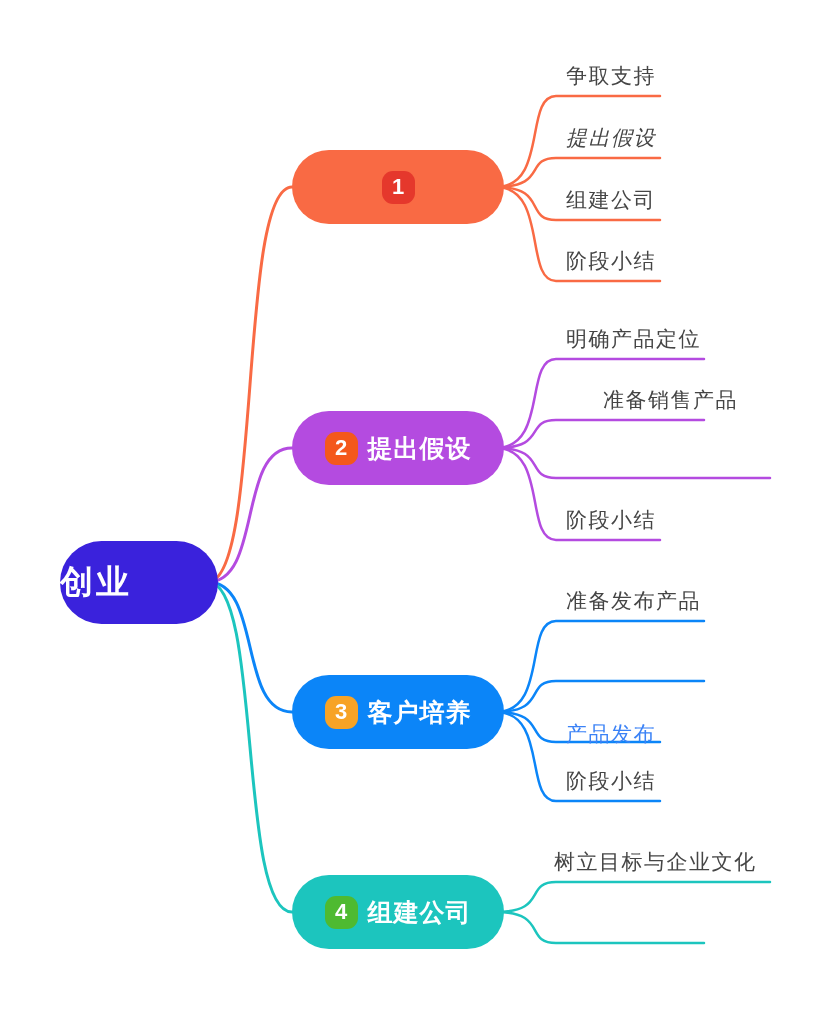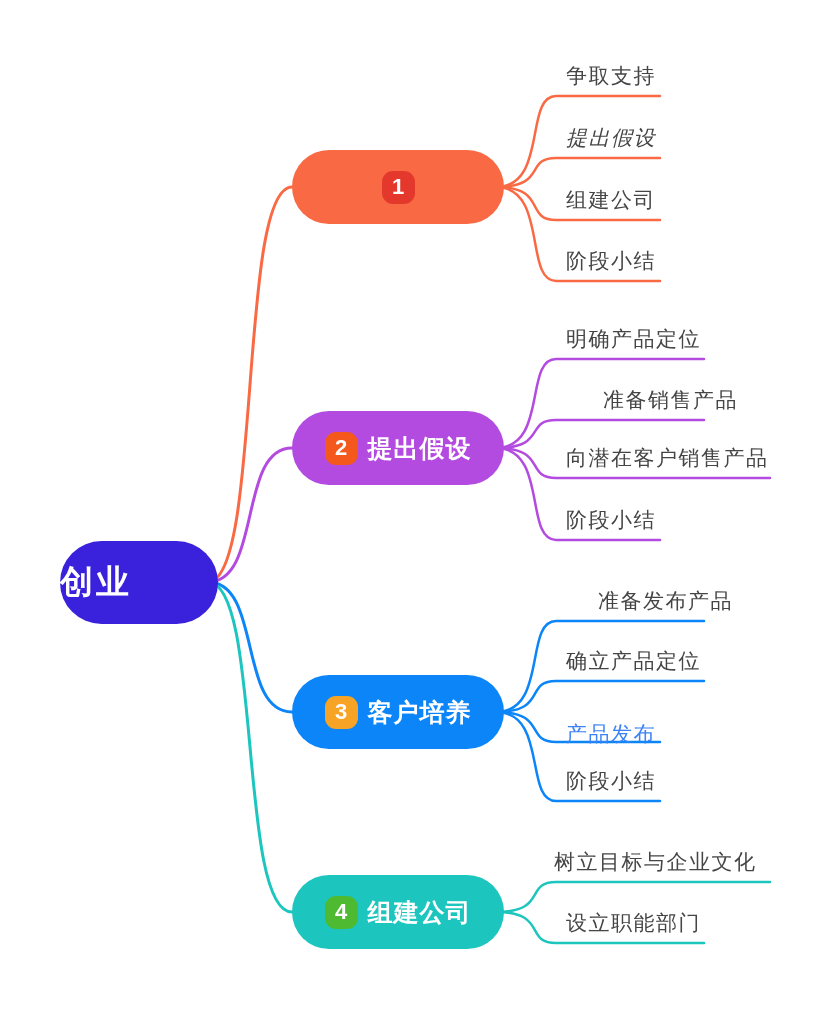--- a/index.html
+++ b/index.html
@@ -114,30 +114,27 @@
       <div class="leaf-node" style="left: 566px; top: 60px; color: rgb(69, 69, 69);">争取支持</div>
       <div class="leaf-node" style="left: 566px; top: 122px; color: rgb(69, 69, 69); font-style: italic;">提出假设</div>
       <div class="leaf-node" style="left: 566px; top: 184px; color: rgb(69, 69, 69);">组建公司</div>
       <div class="leaf-node" style="left: 566px; top: 245px; color: rgb(69, 69, 69);">阶段小结</div>
       <div class="branch-node" style="top: 411px; background: rgb(180, 75, 224);">
         <span class="branch-badge" style="background: rgb(244, 88, 28);">2</span>
         <span class="branch-label">提出假设</span>
       </div>
       <div class="leaf-node" style="left: 566px; top: 323px; color: rgb(69, 69, 69);">明确产品定位</div>
       <div class="leaf-node" style="left: 566px; top: 384px; color: rgb(69, 69, 69); margin-left: 37px;">准备销售产品</div>
-      <div class="leaf-node" style="left: 566px; top: 442px; color: rgb(69, 69, 69);">向潜在客户销售产品</div>
       <div class="leaf-node" style="left: 566px; top: 504px; color: rgb(69, 69, 69);">阶段小结</div>
       <div class="branch-node" style="top: 675px; background: rgb(11, 133, 248);">
         <span class="branch-badge" style="background: rgb(247, 163, 37);">3</span>
         <span class="branch-label">客户培养</span>
       </div>
-      <div class="leaf-node" style="left: 566px; top: 585px; color: rgb(69, 69, 69); margin-left: 32px;">准备发布产品</div>
-      <div class="leaf-node" style="left: 566px; top: 645px; color: rgb(69, 69, 69);">确立产品定位</div>
+      <div class="leaf-node" style="left: 566px; top: 585px; color: rgb(69, 69, 69);">准备发布产品</div>
       <div class="leaf-node" style="left: 566px; top: 718px; color: #3b82f6;">产品发布</div>
       <div class="leaf-node" style="left: 566px; top: 765px; color: rgb(69, 69, 69);">阶段小结</div>
       <div class="branch-node" style="top: 875px; background: rgb(28, 197, 190);">
         <span class="branch-badge" style="background: rgb(78, 186, 49);">4</span>
         <span class="branch-label">组建公司</span>
       </div>
       <div class="leaf-node" style="left: 554px; top: 846px; color: rgb(69, 69, 69);">树立目标与企业文化</div>
-      <div class="leaf-node" style="left: 566px; top: 907px; color: rgb(69, 69, 69);">设立职能部门</div>
     </div>
 </div>
 
 </body></html>

